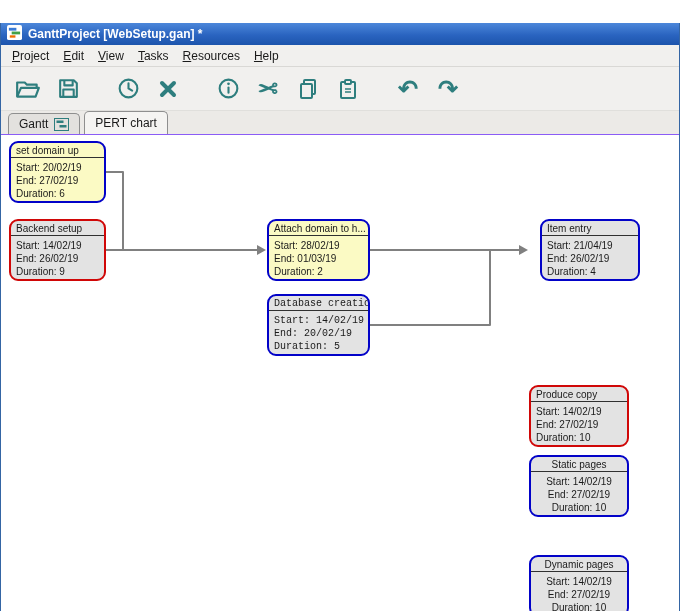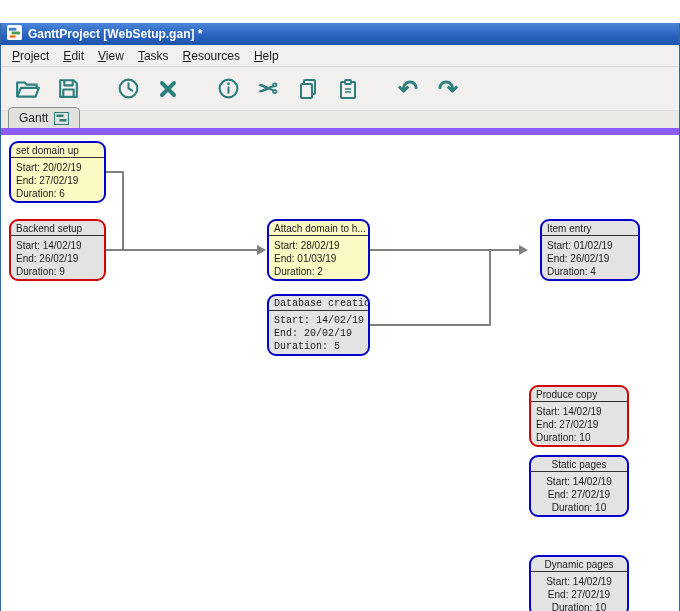--- a/index.html
+++ b/index.html
@@ -34,21 +34,21 @@
   .tb-btn {
     width: 34px; height: 34px; display: flex; align-items: center; justify-content: center;
     background: none; border: none; cursor: pointer; border-radius: 3px;
   }
   .glyph { font-size: 24px; font-weight: bold; color: #2e7e7e; line-height: 1; }
   .glyph.flip { display: inline-block; transform: scaleX(-1); }
 
   
   .tabbar {
     height: 24px; display: flex; align-items: flex-end; gap: 4px; padding: 0 0 0 7px;
-    background: #eceae7; border-bottom: 7px solid #8b5cf6;
+    background: #eceae7; border-bottom: 1px solid #8b5cf6;
   }
   .tab {
     display: flex; align-items: center; gap: 6px; height: 21px;
     padding: 2px 10px; font-size: 12px; color: #1a1a1a;
     background: #e3e1de; border: 1px solid #8f8f8f; border-bottom: none;
     border-radius: 5px 5px 0 0; cursor: pointer; white-space: nowrap;
   }
   .tab.selected { background: #f5f4f2; height: 23px; font-weight: normal; }
 
   
@@ -159,20 +159,23 @@
 
   <div class="tabbar">
     <div class="tab">
       <span>Gantt</span>
       <svg width="15" height="13" viewBox="0 0 15 13">
         <rect x="0.5" y="0.5" width="14" height="12" fill="none" stroke="#2e7e7e"></rect>
         <rect x="2.5" y="2.5" width="7" height="2.5" fill="#2e7e7e"></rect>
         <rect x="5.5" y="7" width="7" height="2.5" fill="#2e7e7e"></rect>
       </svg>
     </div>
+    <div class="tab selected">
+      <span>PERT chart</span>
+    </div>
   </div>
 
   <div class="chart">
 
     <svg class="arrows" width="678" height="497" viewBox="0 0 678 497">
       <g fill="none" stroke="#808080" stroke-width="2" stroke-linejoin="round">
         <path d="M105 37 H122 V115"></path>
         <path d="M105 115 H256"></path>
         <path d="M369 190 H489 V115"></path>
         <path d="M369 115 H518"></path>
@@ -213,21 +216,21 @@
       <div class="task-body">
         <div>Start: 14/02/19</div>
         <div>End: 20/02/19</div>
         <div>Duration: 5</div>
       </div>
     </div>
 
     <div class="task" style="left:539px; top:84px; width:100px;">
       <div class="task-title">Item entry</div>
       <div class="task-body">
-        <div>Start: 01/02/19</div>
+        <div>Start: 21/04/19</div>
         <div>End: 26/02/19</div>
         <div>Duration: 4</div>
       </div>
     </div>
 
     <div class="task border-red" style="left:528px; top:250px; width:100px;">
       <div class="task-title">Produce copy</div>
       <div class="task-body">
         <div>Start: 14/02/19</div>
         <div>End: 27/02/19</div>

